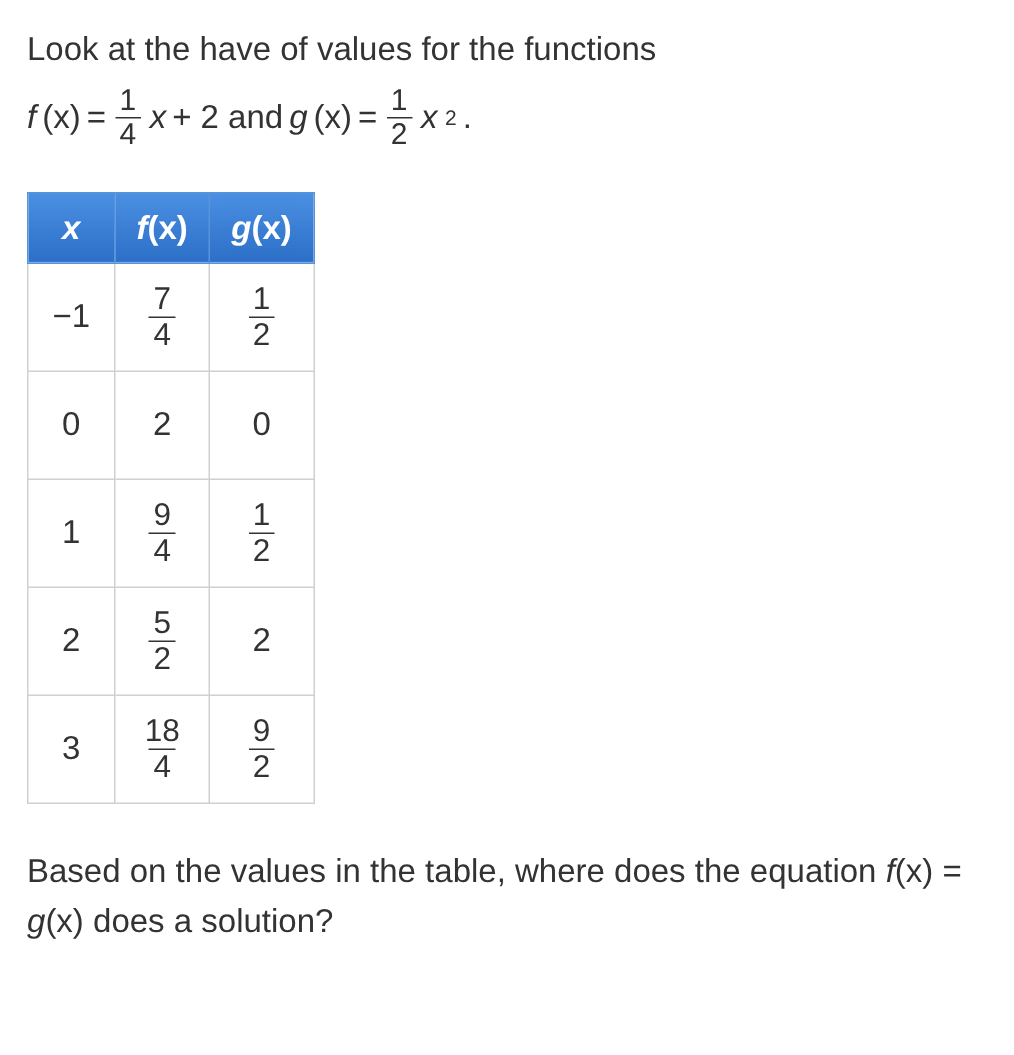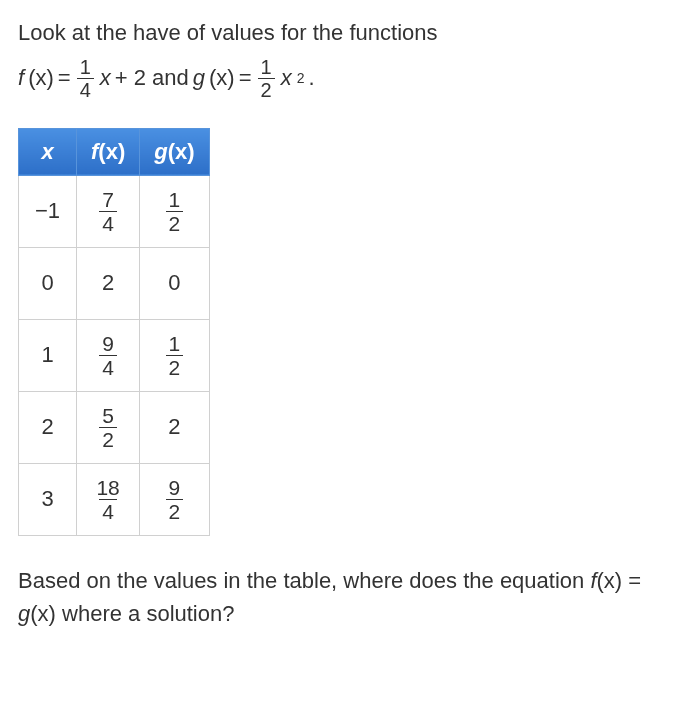--- a/index.html
+++ b/index.html
@@ -163,14 +163,14 @@
           </span></td>
         <td><span class="frac">
             <span class="num">9</span>
             <span class="den">2</span>
           </span></td>
       </tr>
     </tbody>
 </table>
 
 <p class="question">
-  <span>Based on the values in the table, where does the equation </span><span class="italic">f</span><span>(x)</span><span> = </span><span class="italic">g</span><span>(x)</span><span> where a solution?</span>
+  <span>Based on the values in the table, where does the equation </span><span class="italic">f</span><span>(x)</span><span> = </span><span class="italic">g</span><span>(x)</span><span> does a solution?</span>
 </p>
 
 </body></html>

